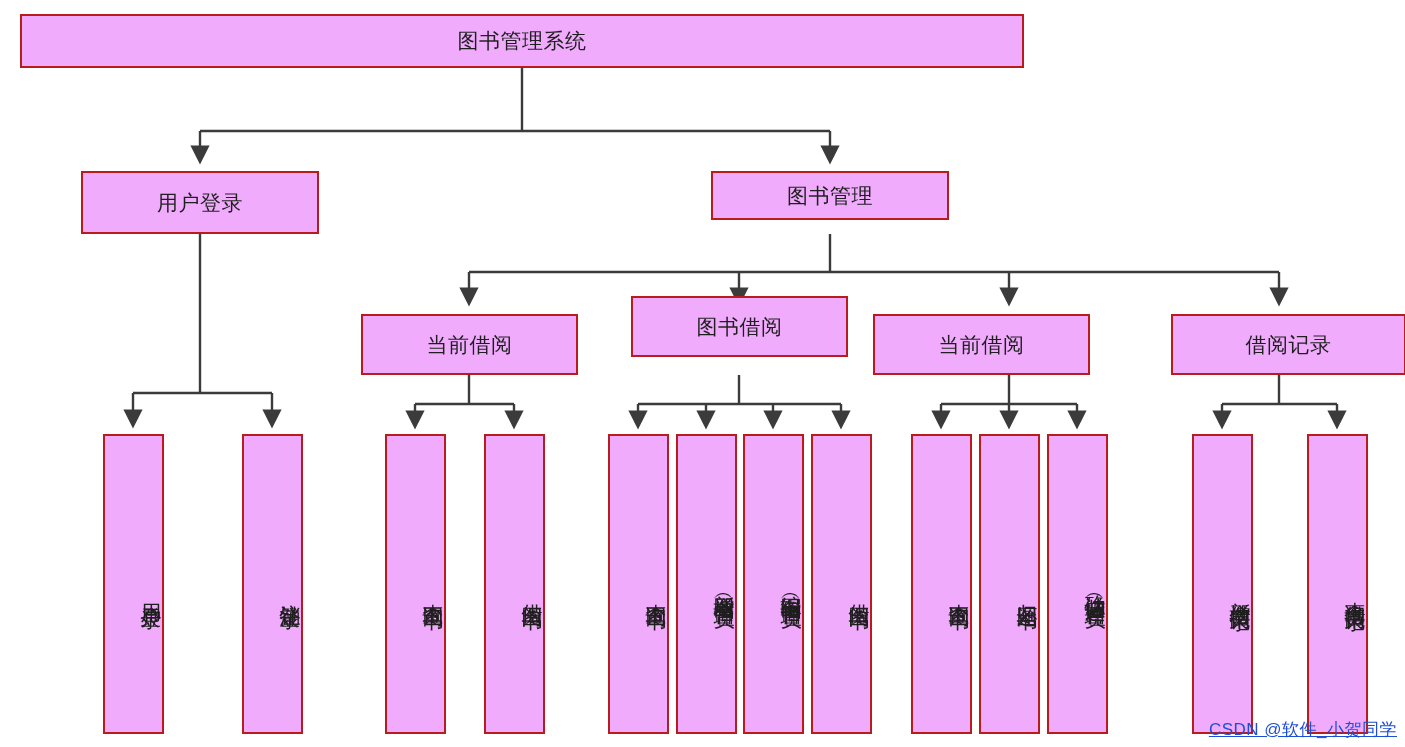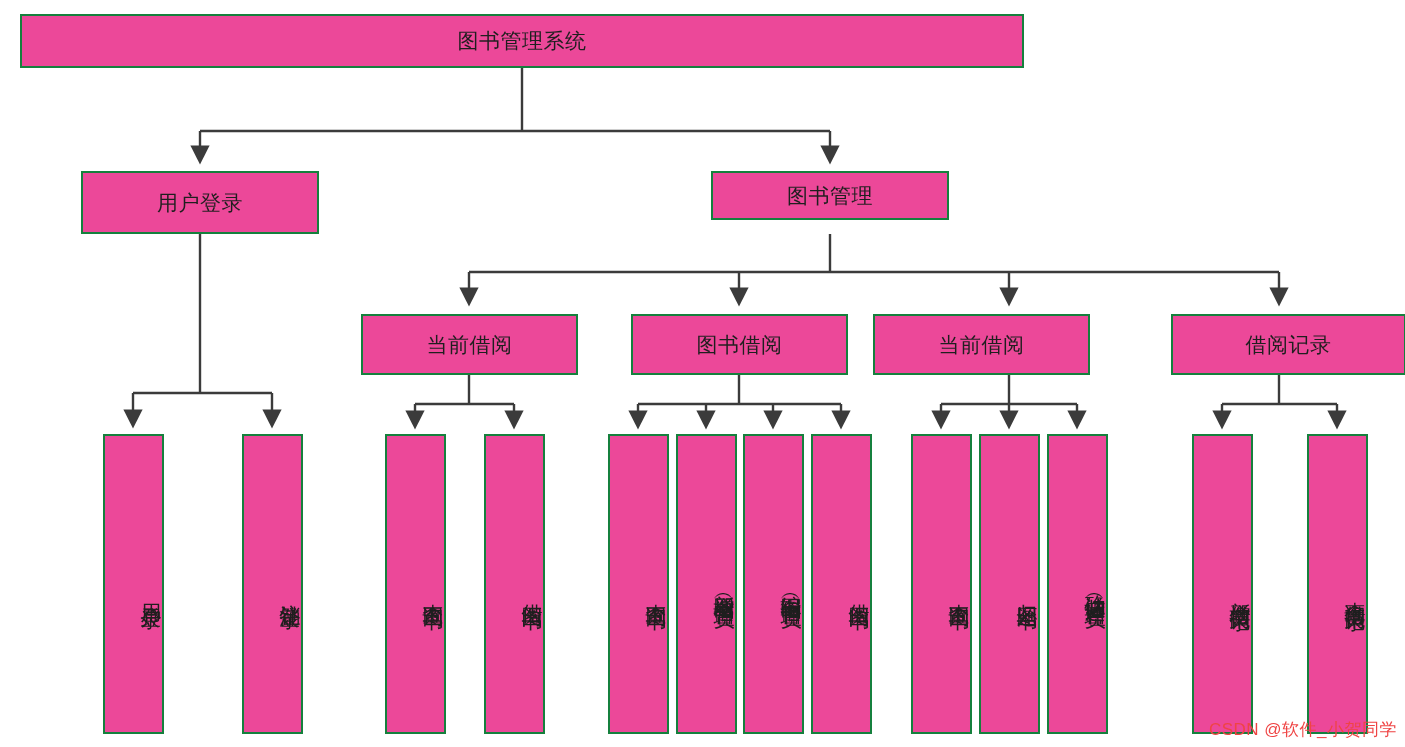--- a/index.html
+++ b/index.html
@@ -24,22 +24,22 @@
     position: absolute;
     left: 0;
     top: 0;
     width: 1405px;
     height: 747px;
     pointer-events: none;
   }
   .node {
     position: absolute;
     box-sizing: border-box;
-    background: #ec4899;
-    border: 2px solid #15803d;
+    background: #f0abfc;
+    border: 2px solid #b91c1c;
     display: flex;
     align-items: center;
     justify-content: center;
     color: #1f1f1f;
   }
   .node.horizontal {
     font-size: 21px;
     line-height: 1.1;
     letter-spacing: 0.5px;
   }
@@ -59,24 +59,25 @@
     line-height: 1.05;
   }
   .node.vertical.tall-text {
     padding-top: 6px;
   }
   .watermark {
     position: absolute;
     right: 8px;
     bottom: 6px;
     font-size: 17px;
-    color: #ef4444;
+    color: #1d4ed8;
     letter-spacing: 0.5px;
     white-space: nowrap;
     font-family: "Liberation Sans", "DejaVu Sans", sans-serif;
+    text-decoration: underline;
   }
 </style>
 </head>
 <body>
 
 <div id="diagram-root">
 
   <svg class="edges" viewBox="0 0 1405 747" xmlns="http://www.w3.org/2000/svg">
     <defs>
       <marker id="arrow" viewBox="0 0 12 12" refX="6" refY="6" markerWidth="8" markerHeight="8" orient="auto-start-reverse">
@@ -148,21 +149,21 @@
   </div>
 
   <div class="node horizontal" style="left:711px; top:171px; width:238px; height:49px;">
     <span>图书管理</span>
   </div>
 
   <div class="node horizontal" style="left:361px; top:314px; width:217px; height:61px;">
     <span>当前借阅</span>
   </div>
 
-  <div class="node horizontal" style="left:631px; top:314px; width:217px; height:61px;">
+  <div class="node horizontal" style="left:631px; top:296px; width:217px; height:61px;">
     <span>图书借阅</span>
   </div>
 
   <div class="node horizontal" style="left:873px; top:314px; width:217px; height:61px;">
     <span>当前借阅</span>
   </div>
 
   <div class="node horizontal" style="left:1171px; top:314px; width:235px; height:61px;">
     <span>借阅记录</span>
   </div>

